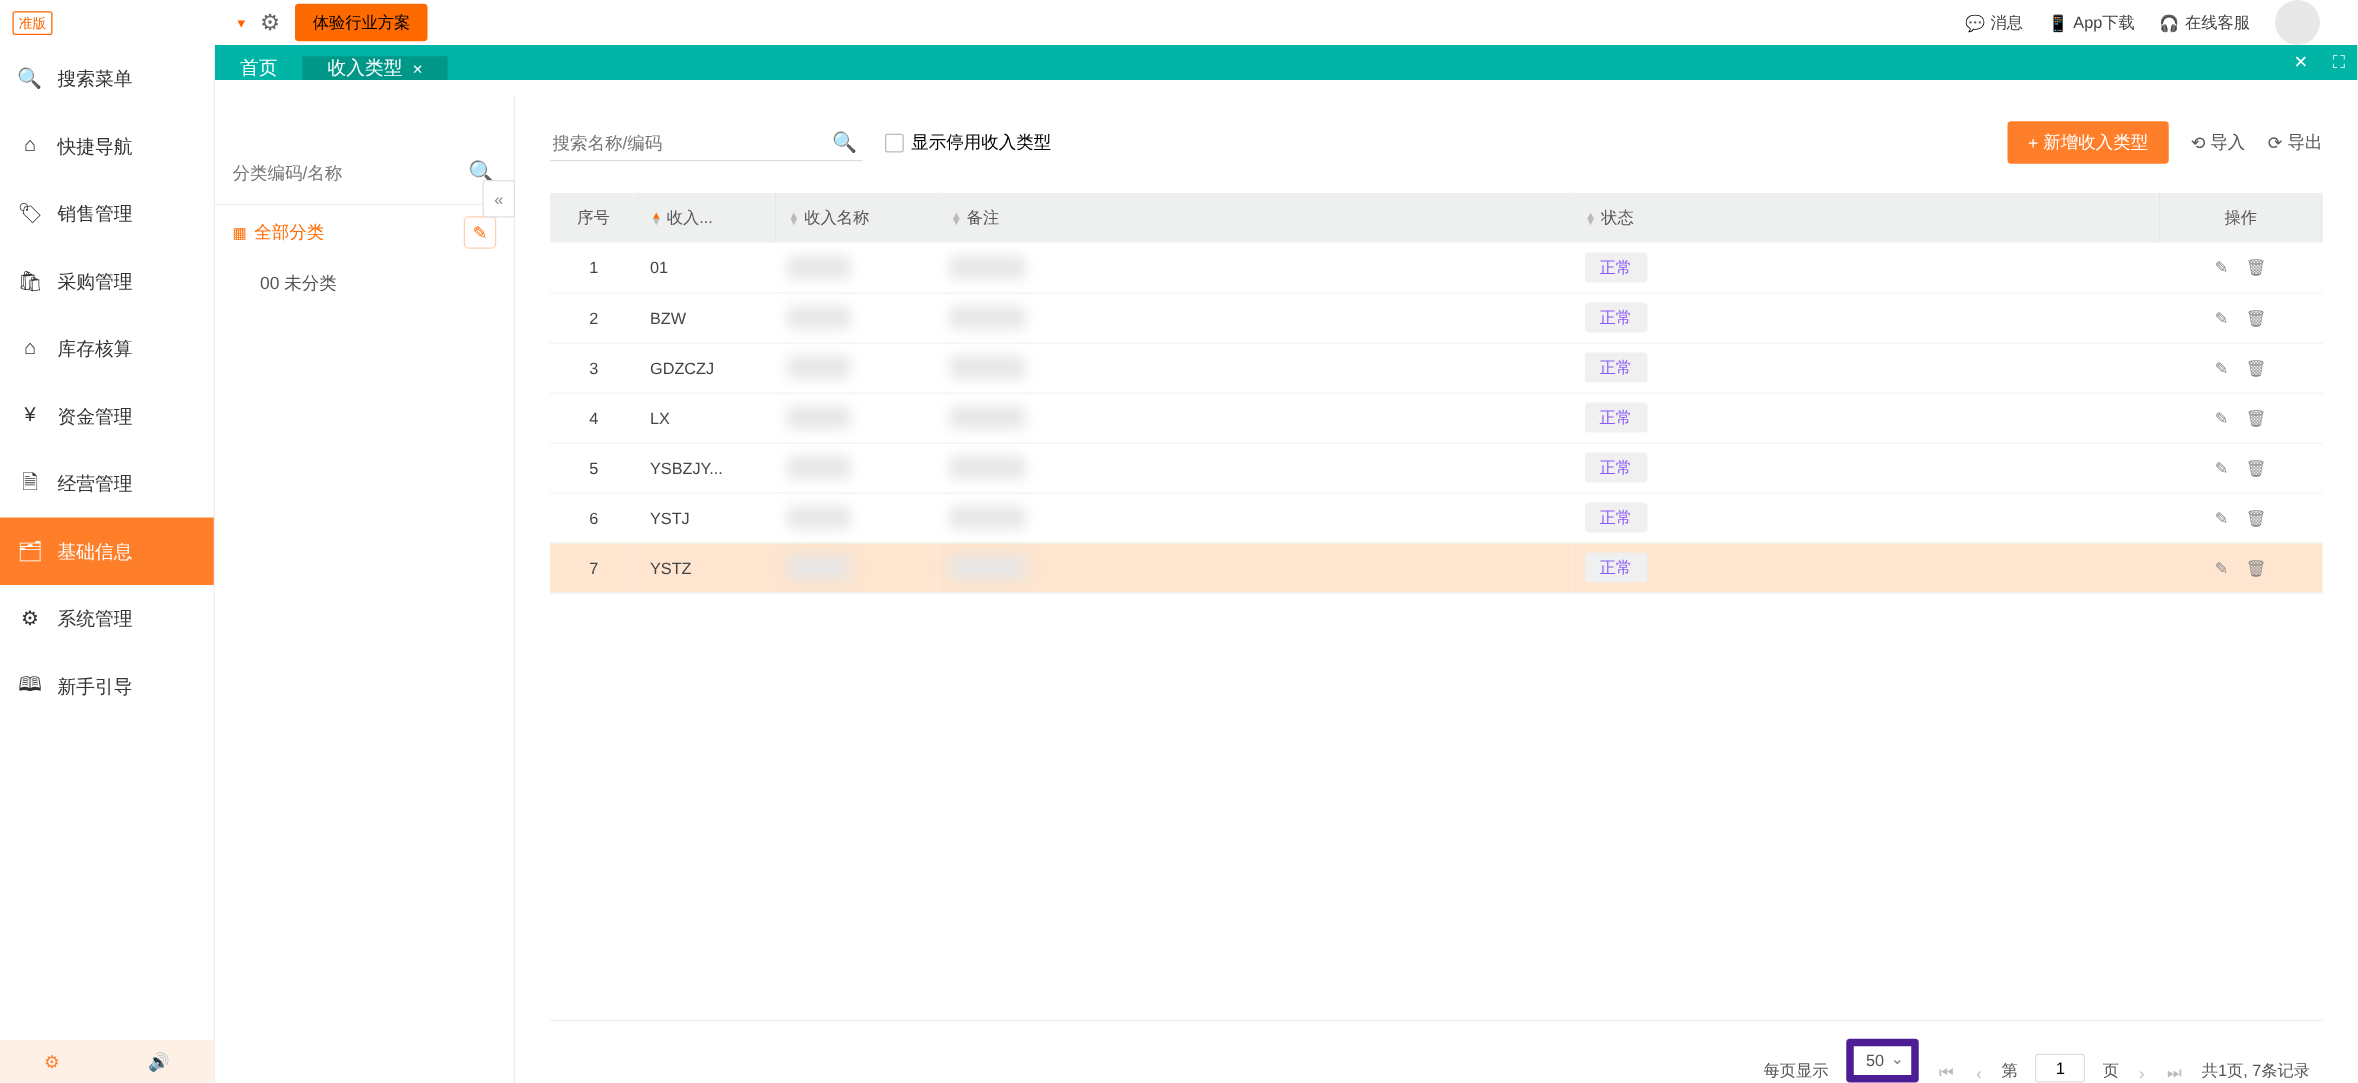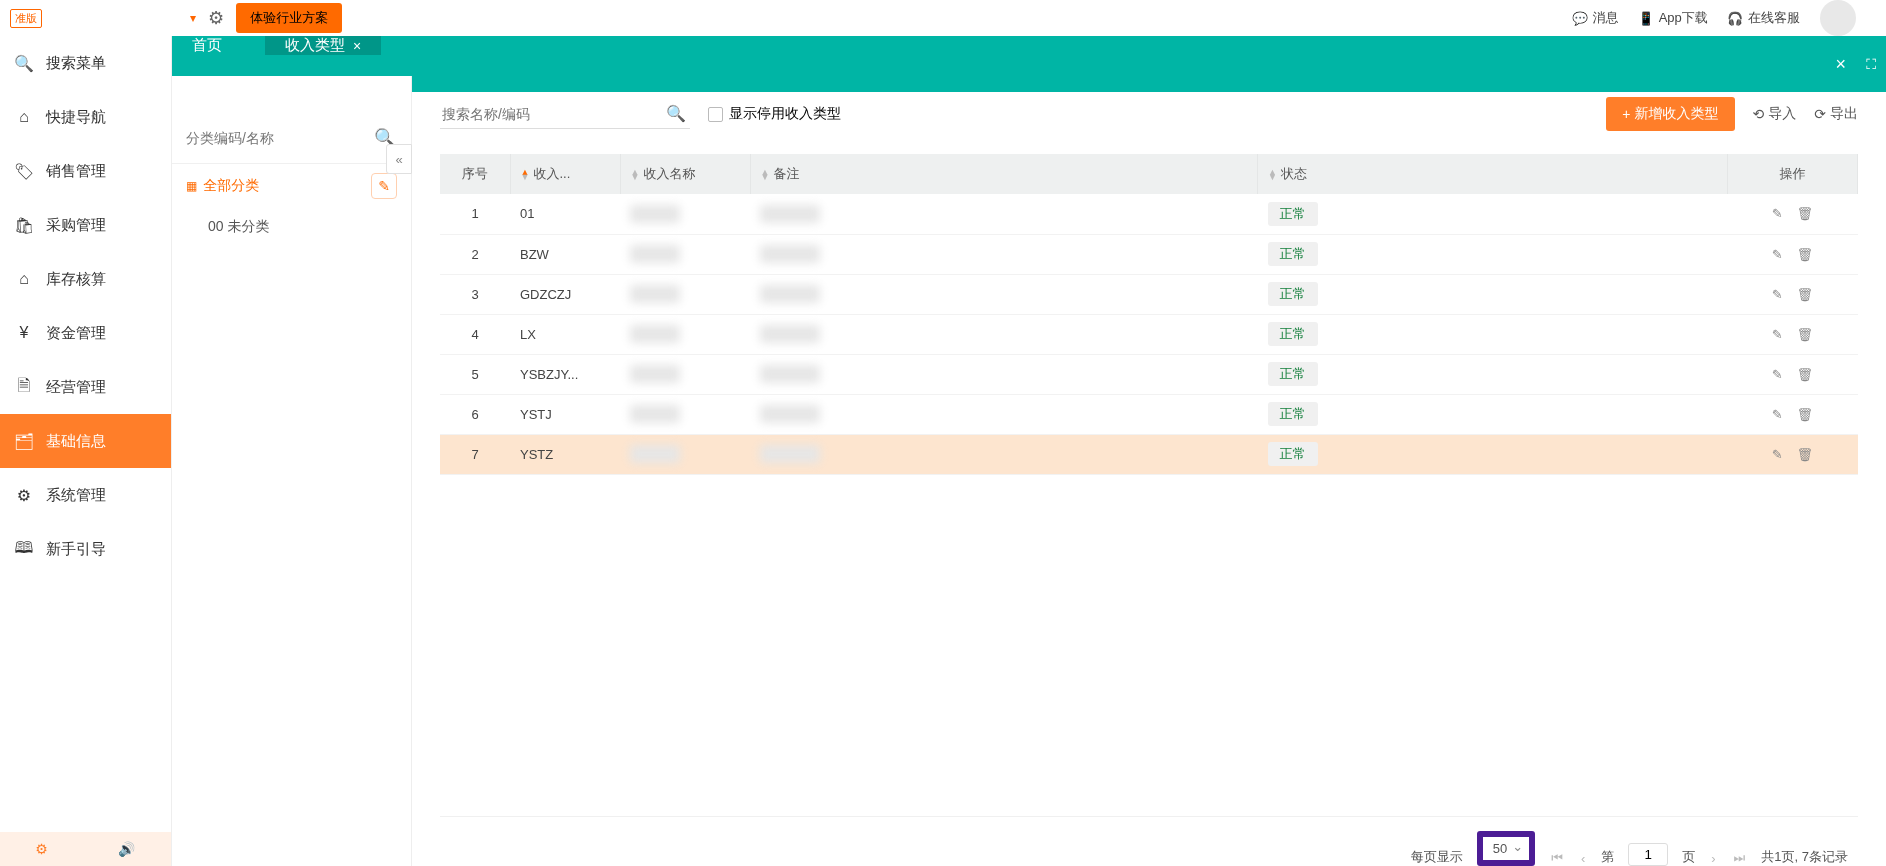--- a/index.html
+++ b/index.html
@@ -11,21 +11,21 @@
 .logo-badge { background: #fff; color: #ff6600; border: 1px solid #ff6600; font-size: 11px; padding: 1px 4px; border-radius: 2px; }
 .header-mid { margin-left: 140px; display: flex; align-items: center; gap: 12px; }
 .dropdown-caret { color: #ff6600; font-size: 12px; margin-left: 8px; }
 .gear-icon { color: #666; font-size: 18px; }
 .btn-orange { background: #ff6a00; color: #000000; padding: 6px 14px; border-radius: 3px; font-size: 13px; cursor: pointer; }
 .header-right { margin-left: auto; display: flex; align-items: center; gap: 20px; padding-right: 30px; }
 .header-link { display: flex; align-items: center; gap: 4px; color: #444; font-size: 13px; cursor: pointer; }
 .avatar { width: 36px; height: 36px; border-radius: 50%; background: #e8e8e8; }
 
 
-.tabs-bar { height: 56px; background: #00b5a5; display: flex; align-items: flex-start; margin-left: 172px; position: relative; gap: 23px; }
+.tabs-bar { height: 28px; background: #00b5a5; display: flex; align-items: flex-end; margin-left: 172px; position: relative; }
 .tab { padding: 0 20px; display: flex; align-items: center; gap: 6px; color: #fff; font-size: 15px; cursor: pointer; }
 .tab.active { background: #009688; }
 .tab-close { font-size: 14px; margin-left: 2px; }
 .fullscreen-btn { position: absolute; right: 10px; top: 50%; transform: translateY(-50%); color: #fff; cursor: pointer; }
 .close-panel-btn { position: absolute; right: 40px; top: 50%; transform: translateY(-50%); color: #fff; cursor: pointer; font-size: 18px; }
 
 
 .sidebar { position: absolute; left: 0; top: 36px; width: 172px; bottom: 0; background: #fff; border-right: 1px solid #eee; }
 .side-item { height: 54px; display: flex; align-items: center; padding-left: 14px; gap: 12px; color: #333; font-size: 15px; cursor: pointer; }
 .side-item.active { background: #ff7e29; color: #fff; }
@@ -58,21 +58,21 @@
 
 
 .table { margin-top: 20px; border-collapse: collapse; width: 100%; }
 .table th { background: #eef0f0; height: 40px; font-weight: normal; color: #555; font-size: 13px; border-right: 1px solid #e4e6e6; padding: 0 10px; text-align: left; position: relative; }
 .table th.center, .table td.center { text-align: center; }
 .table td { height: 40px; border-bottom: 1px solid #f2f2f2; padding: 0 10px; font-size: 13px; color: #444; }
 .sort-icon { display: inline-flex; flex-direction: column; line-height: 5px; font-size: 9px; color: #bbb; vertical-align: middle; margin-right: 4px; }
 .sort-icon.orange-up .up { color: #ff6a00; }
 .sort-icon .up::before { content: "▲"; }
 .sort-icon .down::before { content: "▼"; }
-.status-pill { background: #f0f0f0; color: #15803d; padding: 3px 12px; border-radius: 3px; font-size: 13px; display: inline-block; }
+.status-pill { background: #f0f0f0; color: #8b5cf6; padding: 3px 12px; border-radius: 3px; font-size: 13px; display: inline-block; }
 .row-actions { display: flex; gap: 14px; justify-content: center; color: #888; }
 .row-actions span { cursor: pointer; }
 tbody tr.hovered { background: #fde5cf; }
 .blur-cell { filter: blur(5px); background: #e6e6e6; color: transparent; border-radius: 2px; display: inline-block; min-width: 50px; height: 18px; }
 
 
 .pager { margin-top: auto; height: 50px; display: flex; align-items: flex-end; justify-content: flex-end; gap: 14px; font-size: 13px; color: #555; padding-right: 10px; border-top: 1px solid #f0f0f0; }
 .pager .sel { border: 6px solid #4c1d95; padding: 4px 22px 4px 10px; border-radius: 3px; position: relative; cursor: pointer; }
 .pager .sel::after { content: "⌄"; position: absolute; right: 6px; top: 2px; color: #888; }
 .pager .pg-btn { color: #bbb; cursor: pointer; padding: 0 2px; }

